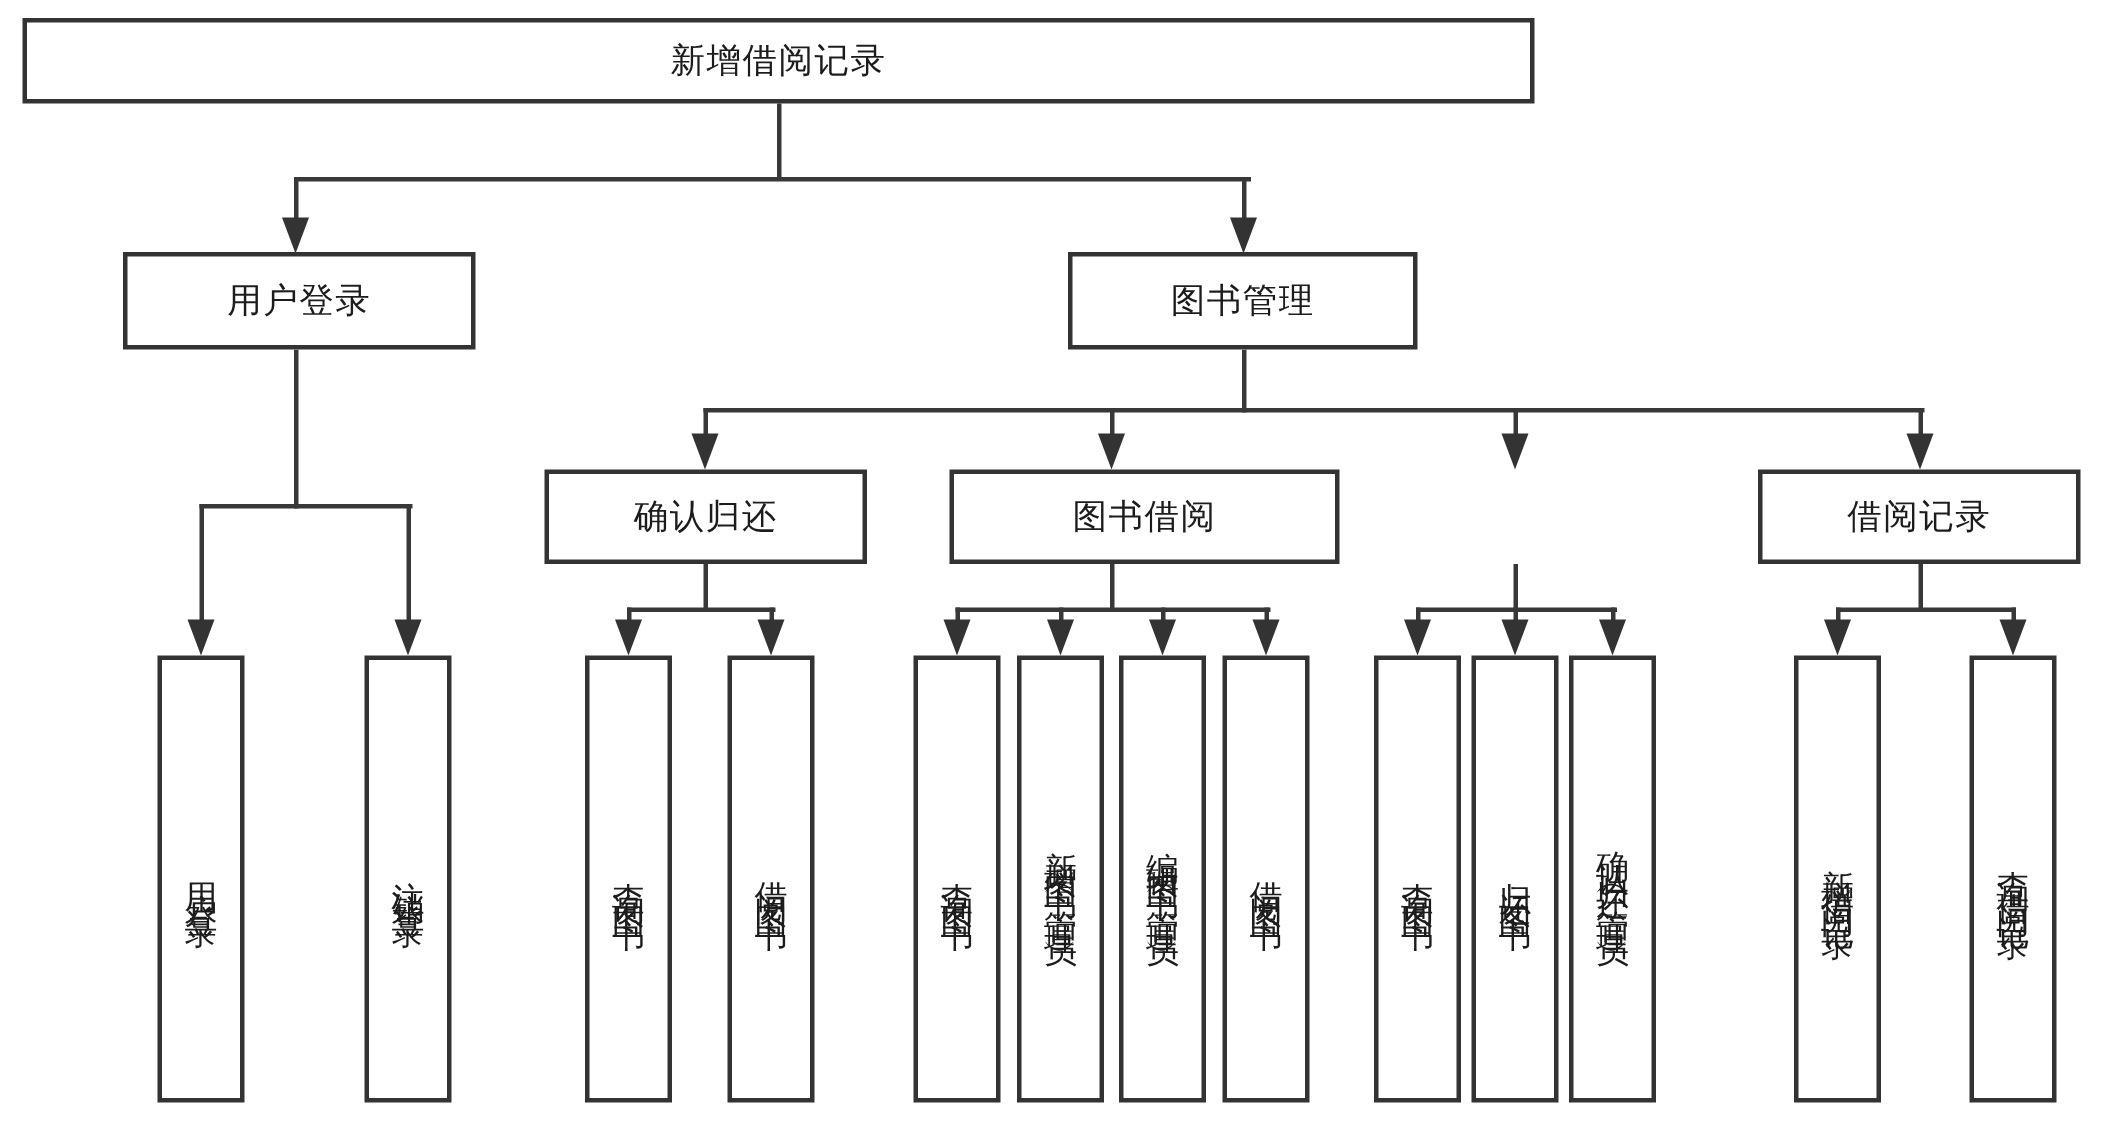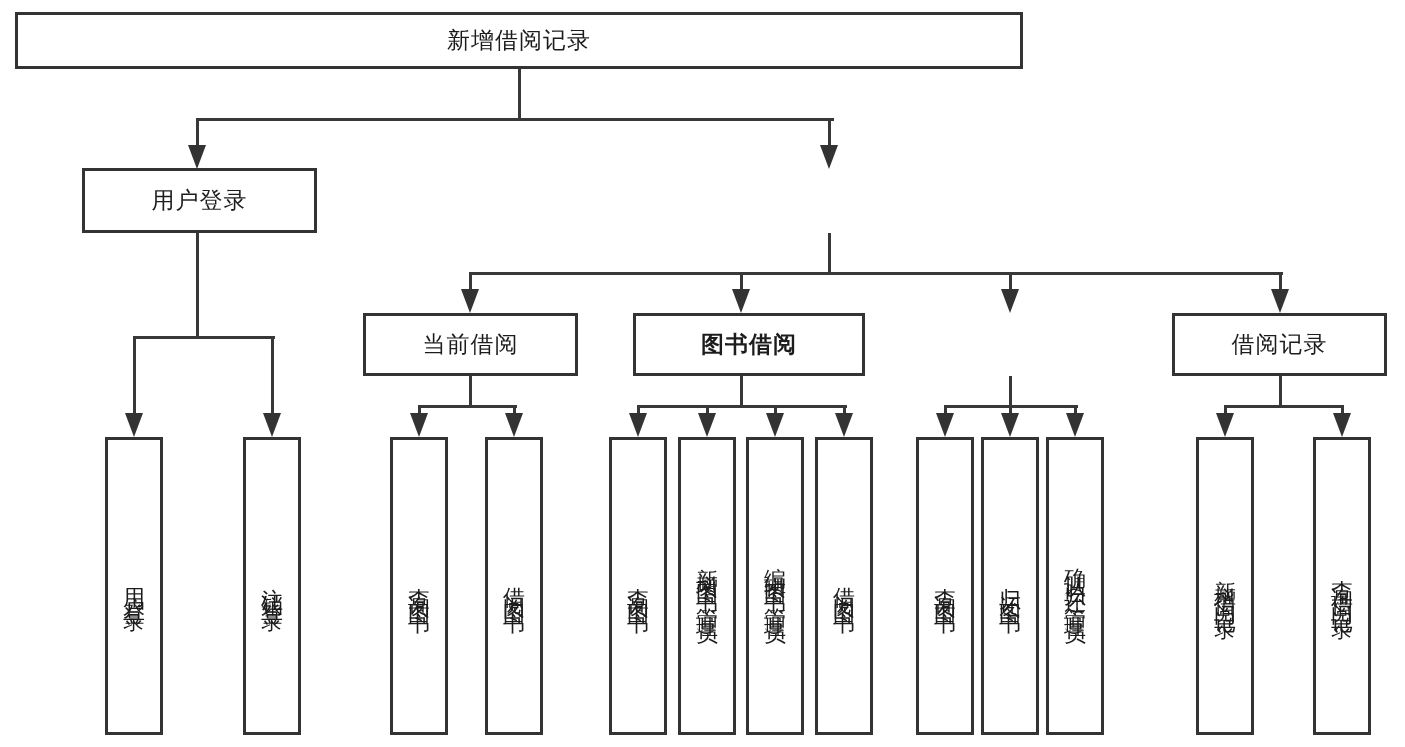--- a/index.html
+++ b/index.html
@@ -69,43 +69,46 @@
   <div class="ln" style="left:518px;top:68px;width:3px;height:52px;"></div>
   <div class="ln" style="left:196px;top:118px;width:638px;height:3px;"></div>
   <div class="ln" style="left:196px;top:118px;width:3px;height:30px;"></div>
   <div class="ah" style="left:188px;top:145px;"></div>
   <div class="ln" style="left:828px;top:118px;width:3px;height:30px;"></div>
   <div class="ah" style="left:820px;top:145px;"></div>
 
   <div class="node" style="left:82px;top:168px;width:235px;height:65px;">
     <span>用户登录</span>
   </div>
+  <div class="node" style="left:712px;top:168px;width:233px;height:65px;">
+    <span>图书管理</span>
+  </div>
 
   <div class="ln" style="left:196px;top:233px;width:3px;height:106px;"></div>
   <div class="ln" style="left:133px;top:336px;width:142px;height:3px;"></div>
   <div class="ln" style="left:133px;top:336px;width:3px;height:80px;"></div>
   <div class="ah" style="left:125px;top:413px;"></div>
   <div class="ln" style="left:271px;top:336px;width:3px;height:80px;"></div>
   <div class="ah" style="left:263px;top:413px;"></div>
 
   <div class="ln" style="left:828px;top:233px;width:3px;height:42px;"></div>
   <div class="ln" style="left:469px;top:272px;width:814px;height:3px;"></div>
   <div class="ln" style="left:469px;top:272px;width:3px;height:20px;"></div>
   <div class="ah" style="left:461px;top:289px;"></div>
   <div class="ln" style="left:740px;top:272px;width:3px;height:20px;"></div>
   <div class="ah" style="left:732px;top:289px;"></div>
   <div class="ln" style="left:1009px;top:272px;width:3px;height:20px;"></div>
   <div class="ah" style="left:1001px;top:289px;"></div>
   <div class="ln" style="left:1279px;top:272px;width:3px;height:20px;"></div>
   <div class="ah" style="left:1271px;top:289px;"></div>
 
   <div class="node" style="left:363px;top:313px;width:215px;height:63px;">
-    <span>当前借阅</span>
+    <span>确认归还</span>
   </div>
-  <div class="node" style="left:633px;top:313px;width:232px;height:63px;font-weight:bold;">
+  <div class="node" style="left:633px;top:313px;width:260px;height:63px;">
     <span>图书借阅</span>
   </div>
   <div class="node" style="left:1172px;top:313px;width:215px;height:63px;">
     <span>借阅记录</span>
   </div>
 
   <div class="ln" style="left:469px;top:376px;width:3px;height:32px;"></div>
   <div class="ln" style="left:740px;top:376px;width:3px;height:32px;"></div>
   <div class="ln" style="left:1009px;top:376px;width:3px;height:32px;"></div>
   <div class="ln" style="left:1279px;top:376px;width:3px;height:32px;"></div>

